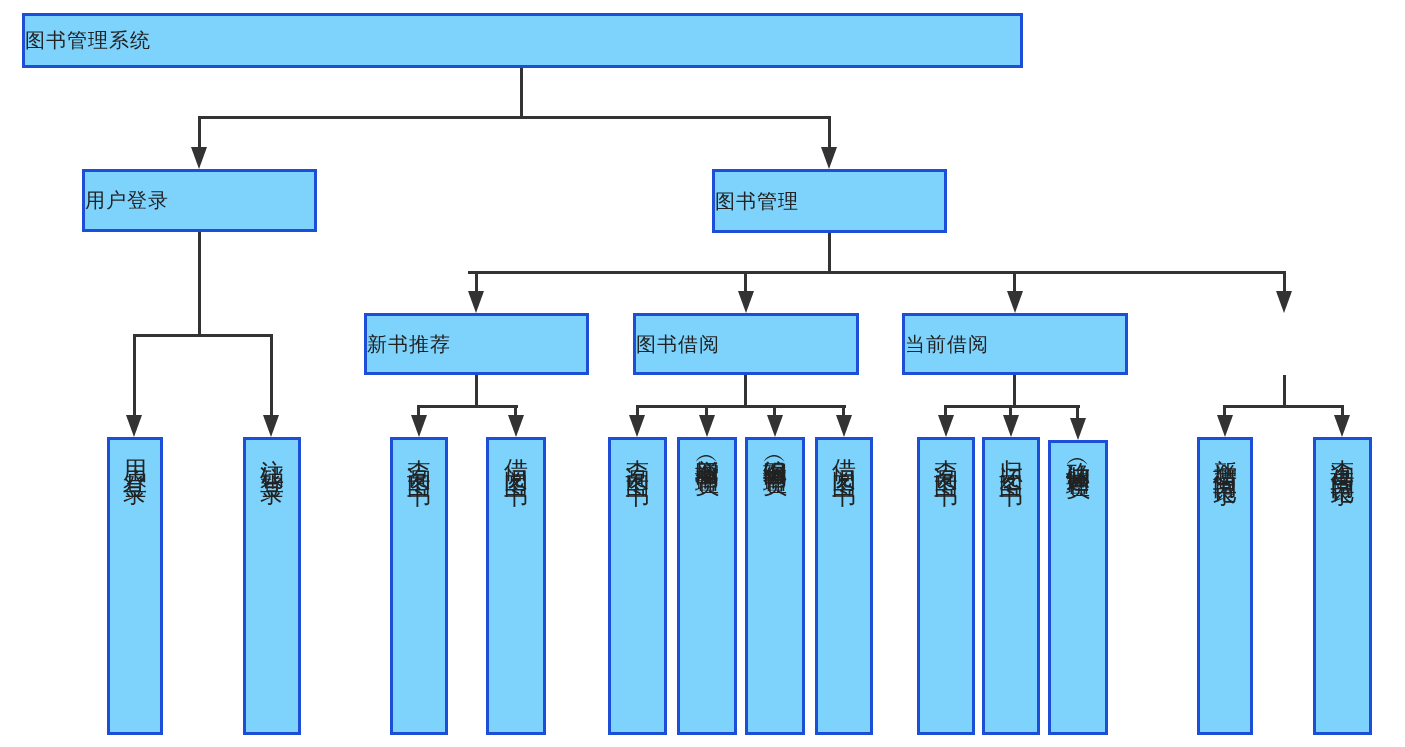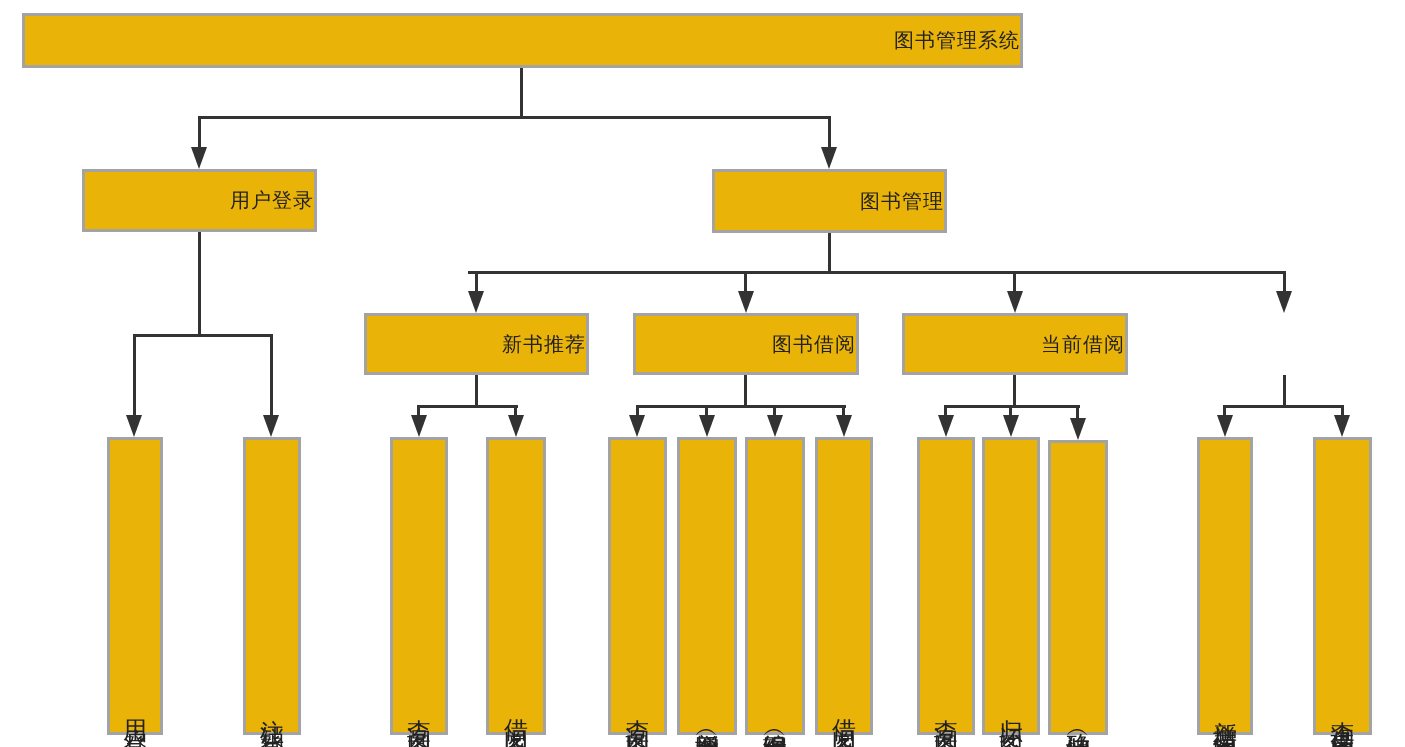--- a/index.html
+++ b/index.html
@@ -1,22 +1,22 @@
 <!DOCTYPE html>
 <html><head>
 <meta charset="utf-8">
 <style>
   html,body{margin:0;padding:0;background:#ffffff;}
   #stage{
     position:relative;width:1405px;height:747px;background:#ffffff;overflow:hidden;
     font-family:"Liberation Sans","DejaVu Sans",sans-serif;color:#222;
   }
   .box{
-    position:absolute;box-sizing:border-box;background:#eab308;
-    border:3px solid #a3a3a3;display:flex;align-items:center;justify-content:flex-end;
+    position:absolute;box-sizing:border-box;background:#7dd3fc;
+    border:3px solid #1d4ed8;display:flex;align-items:center;justify-content:flex-start;
   }
   .hbox{font-size:20px;letter-spacing:1px;}
   .vbox{
     writing-mode:vertical-rl;text-orientation:mixed;
     font-size:24px;line-height:1;
   }
   .ls8{letter-spacing:8px;}
   .ls5{letter-spacing:5px;}
   .ls2{letter-spacing:2px;}
   .vline{position:absolute;width:3px;background:#333;}

